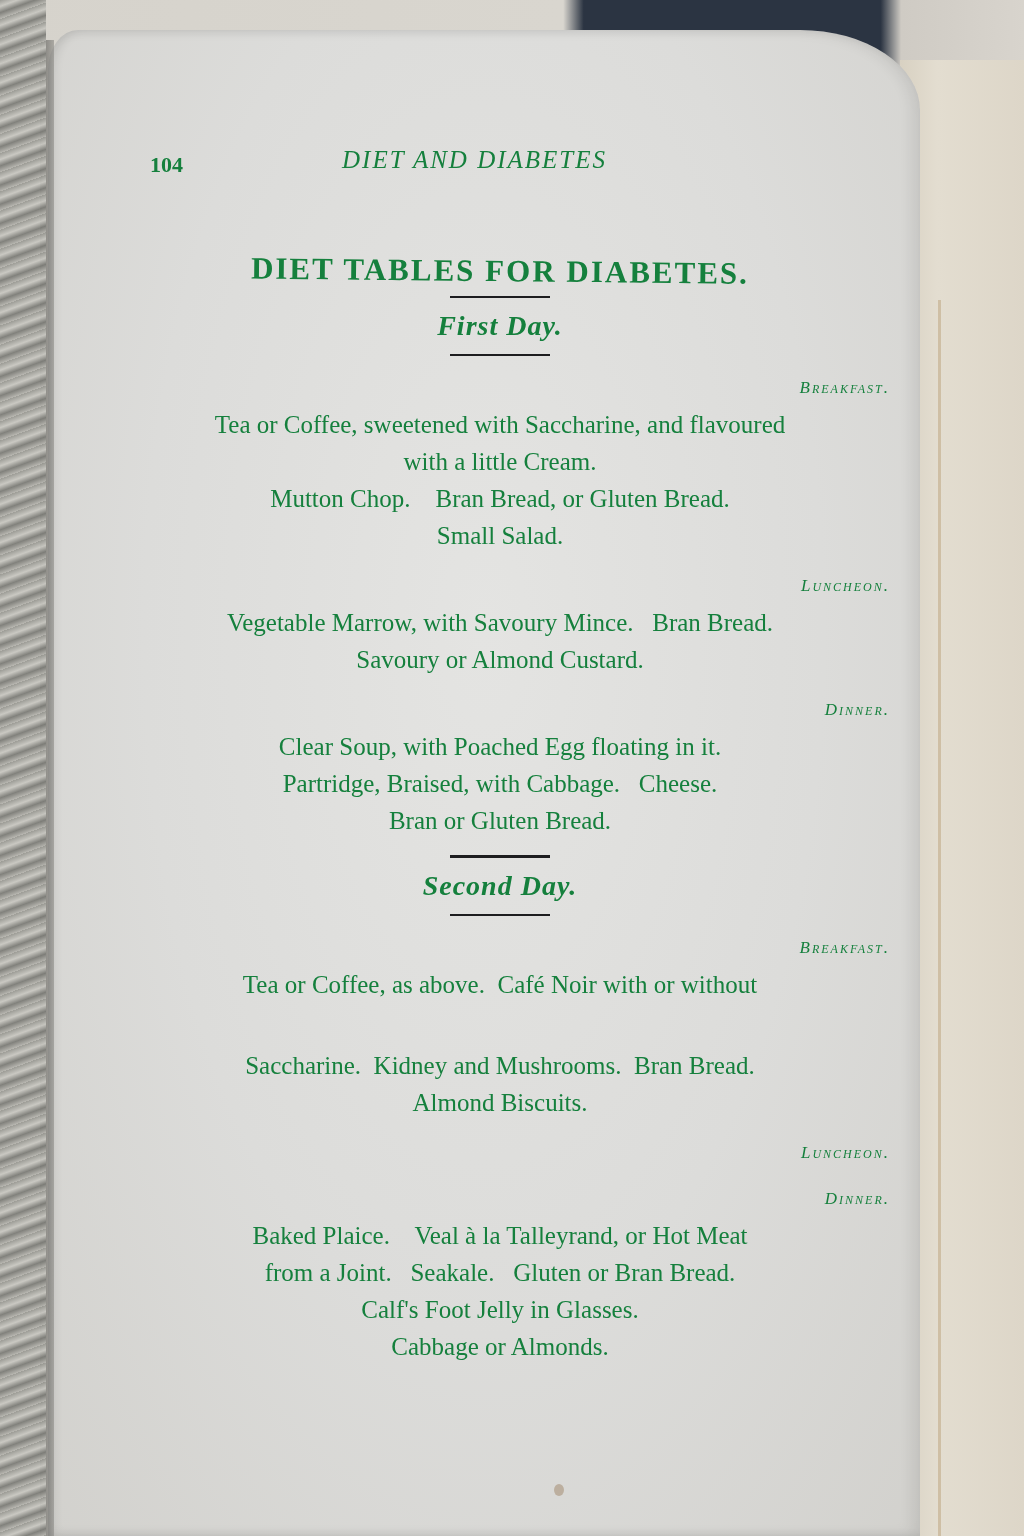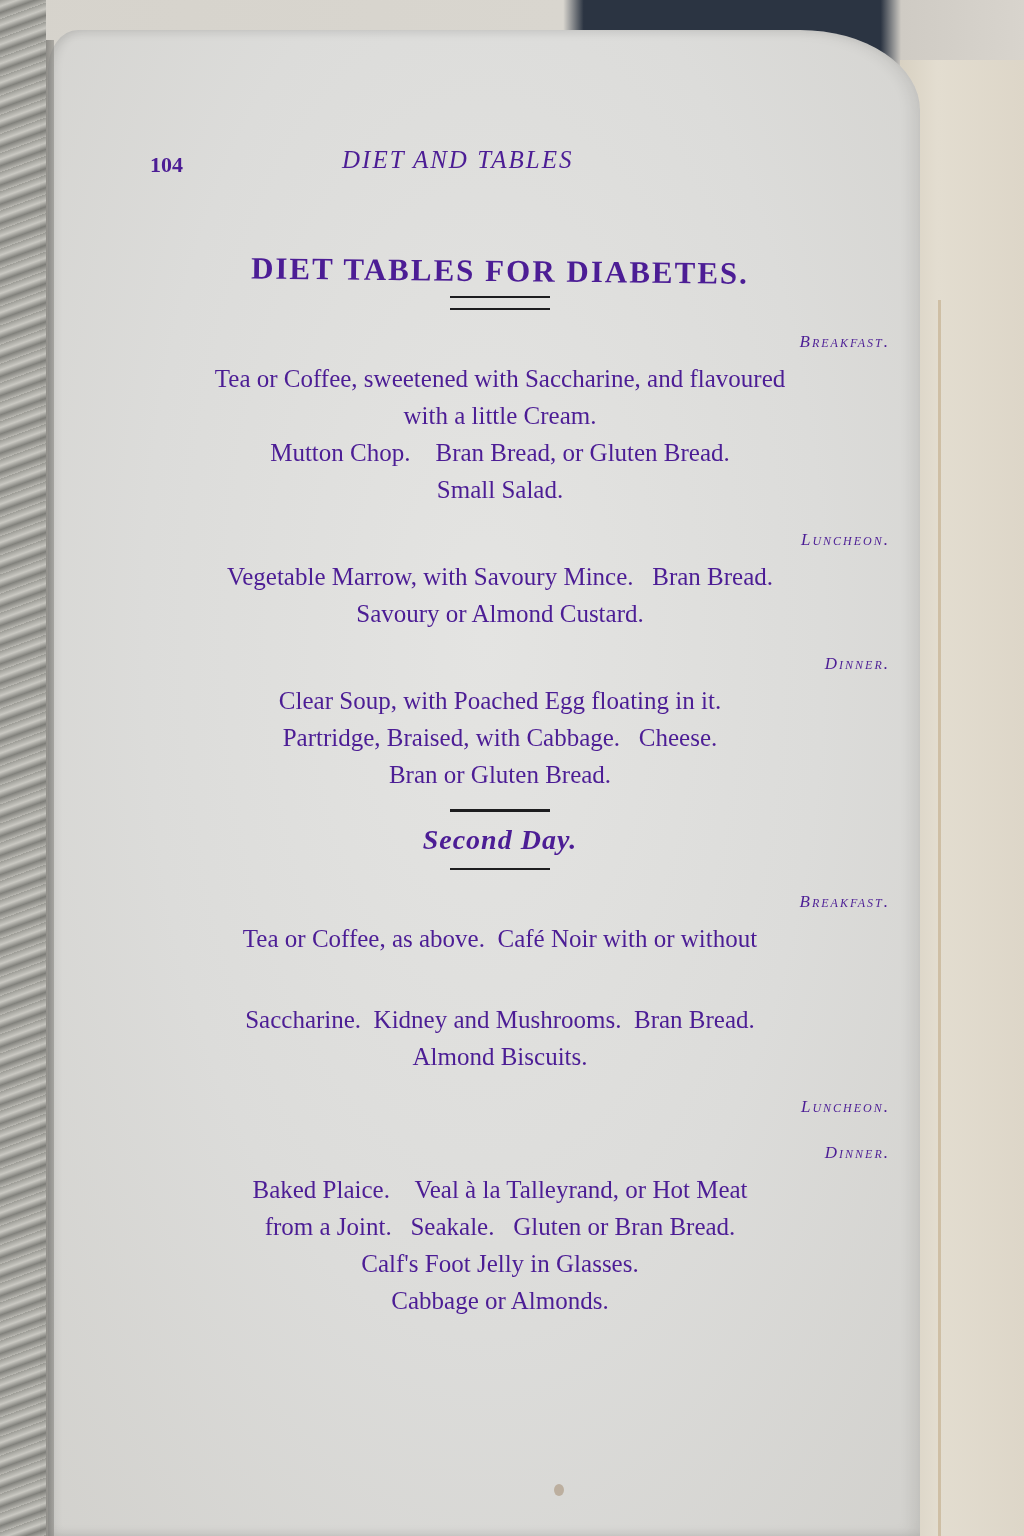--- a/index.html
+++ b/index.html
@@ -32,21 +32,21 @@
     position: absolute; left: 938px; top: 300px; width: 3px; height: 1236px;
     background: #c9b89a; opacity: 0.8;
   }
   .page {
     position: absolute; left: 48px; top: 30px; width: 872px; height: 1506px;
     background: radial-gradient(ellipse at 50% 40%, #e4e4e2 0%, #dcdcda 55%, #d2d1cd 100%);
     border-top-left-radius: 30px 40px;
     border-top-right-radius: 120px 80px;
     box-shadow: inset -8px 0 14px rgba(0,0,0,0.08), inset 6px 0 10px rgba(0,0,0,0.10);
   }
-  .ink { color: #4c1d95; }
+  .ink { color: #15803d; }
   .running-head {
     position: absolute; left: 150px; top: 146px; width: 700px; height: 34px;
   }
   .page-number {
     position: absolute; left: 0; top: 6px; font-size: 22px; font-weight: bold;
   }
   .running-title {
     position: absolute; left: 192px; top: 0; font-size: 25px; font-style: italic;
     letter-spacing: 2px;
   }
@@ -82,28 +82,29 @@
 
 <div class="backdrop-top"></div>
 <div class="next-page"></div>
 <div class="page-edge"></div>
 <div class="page"></div>
 <div class="rope-shadow"></div>
 <div class="rope"></div>
 
 <div class="running-head ink">
   <span class="page-number">104</span>
-  <span class="running-title">DIET AND TABLES</span>
+  <span class="running-title">DIET AND DIABETES</span>
 </div>
 
 <div class="content ink">
   <h1 class="main-title">DIET TABLES FOR DIABETES.</h1>
   <div class="rule"></div>
 
   <section>
+    <h2 class="day-title">First Day.</h2>
     <div class="rule"></div>
 
     <div class="meal-label">Breakfast.</div>
     <p class="line">Tea or Coffee, sweetened with Saccharine, and flavoured</p>
     <p class="line">with a little Cream.</p>
     <p class="line" style="white-space:pre;">Mutton Chop.    Bran Bread, or Gluten Bread.</p>
     <p class="line">Small Salad.</p>
 
     <div class="meal-label">Luncheon.</div>
     <p class="line" style="white-space:pre;">Vegetable Marrow, with Savoury Mince.   Bran Bread.</p>

